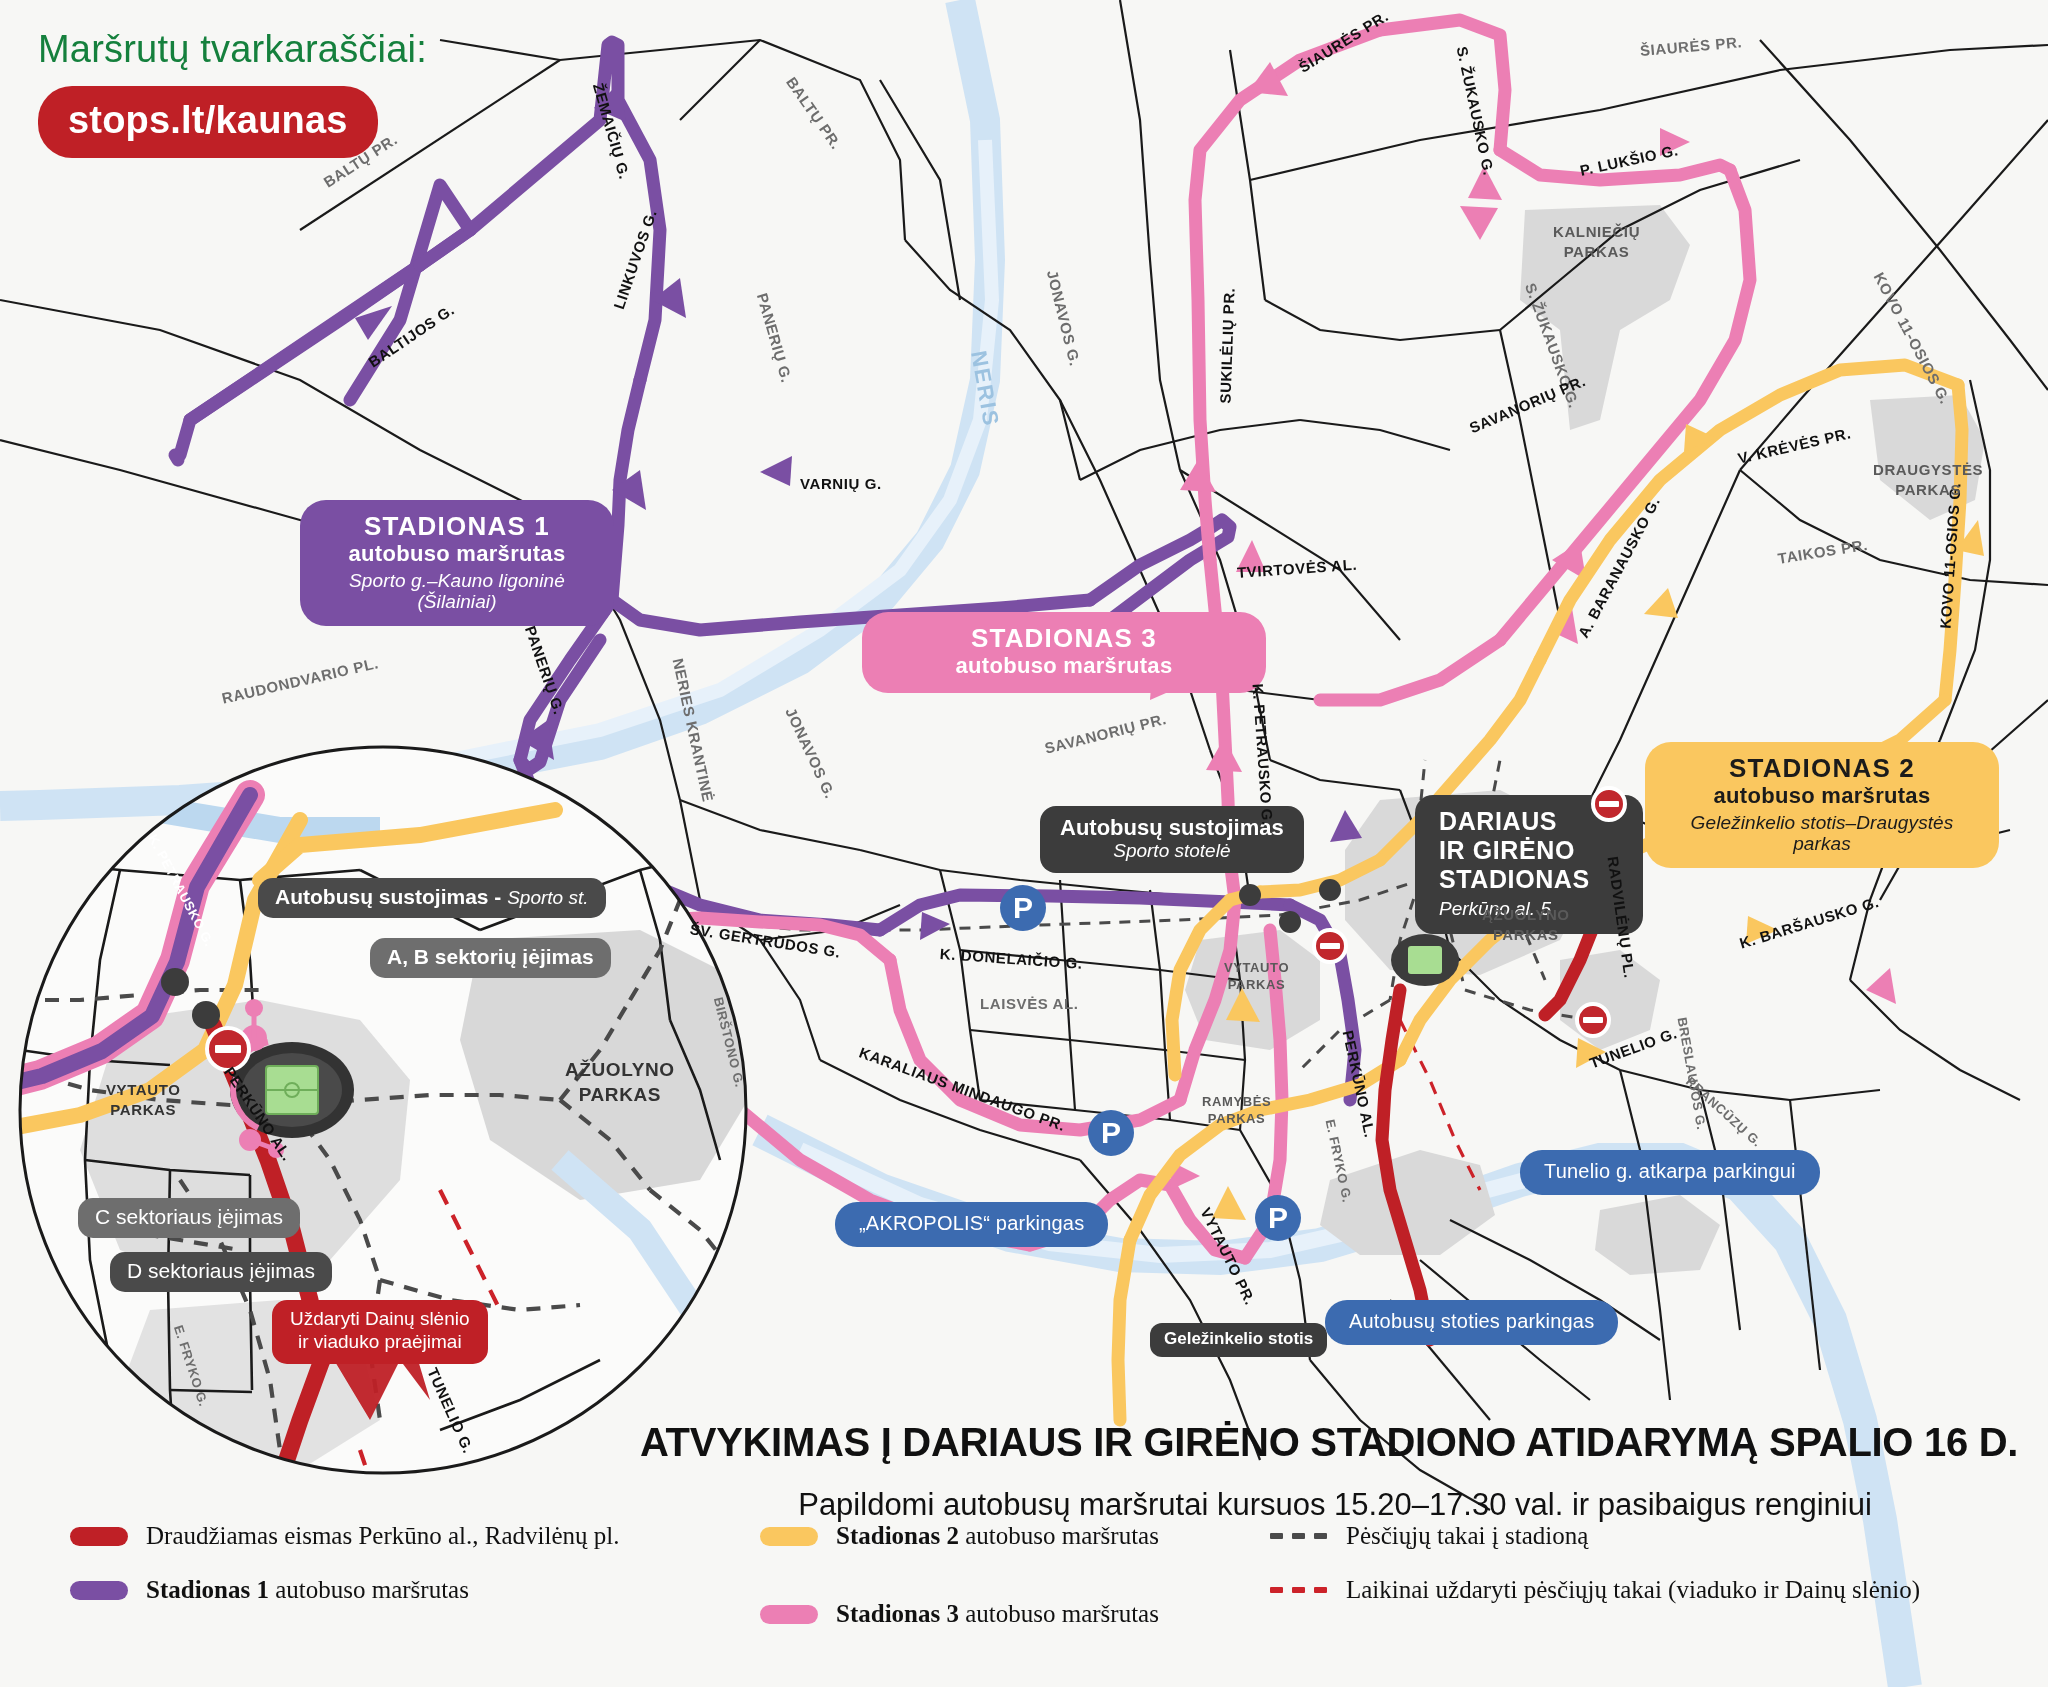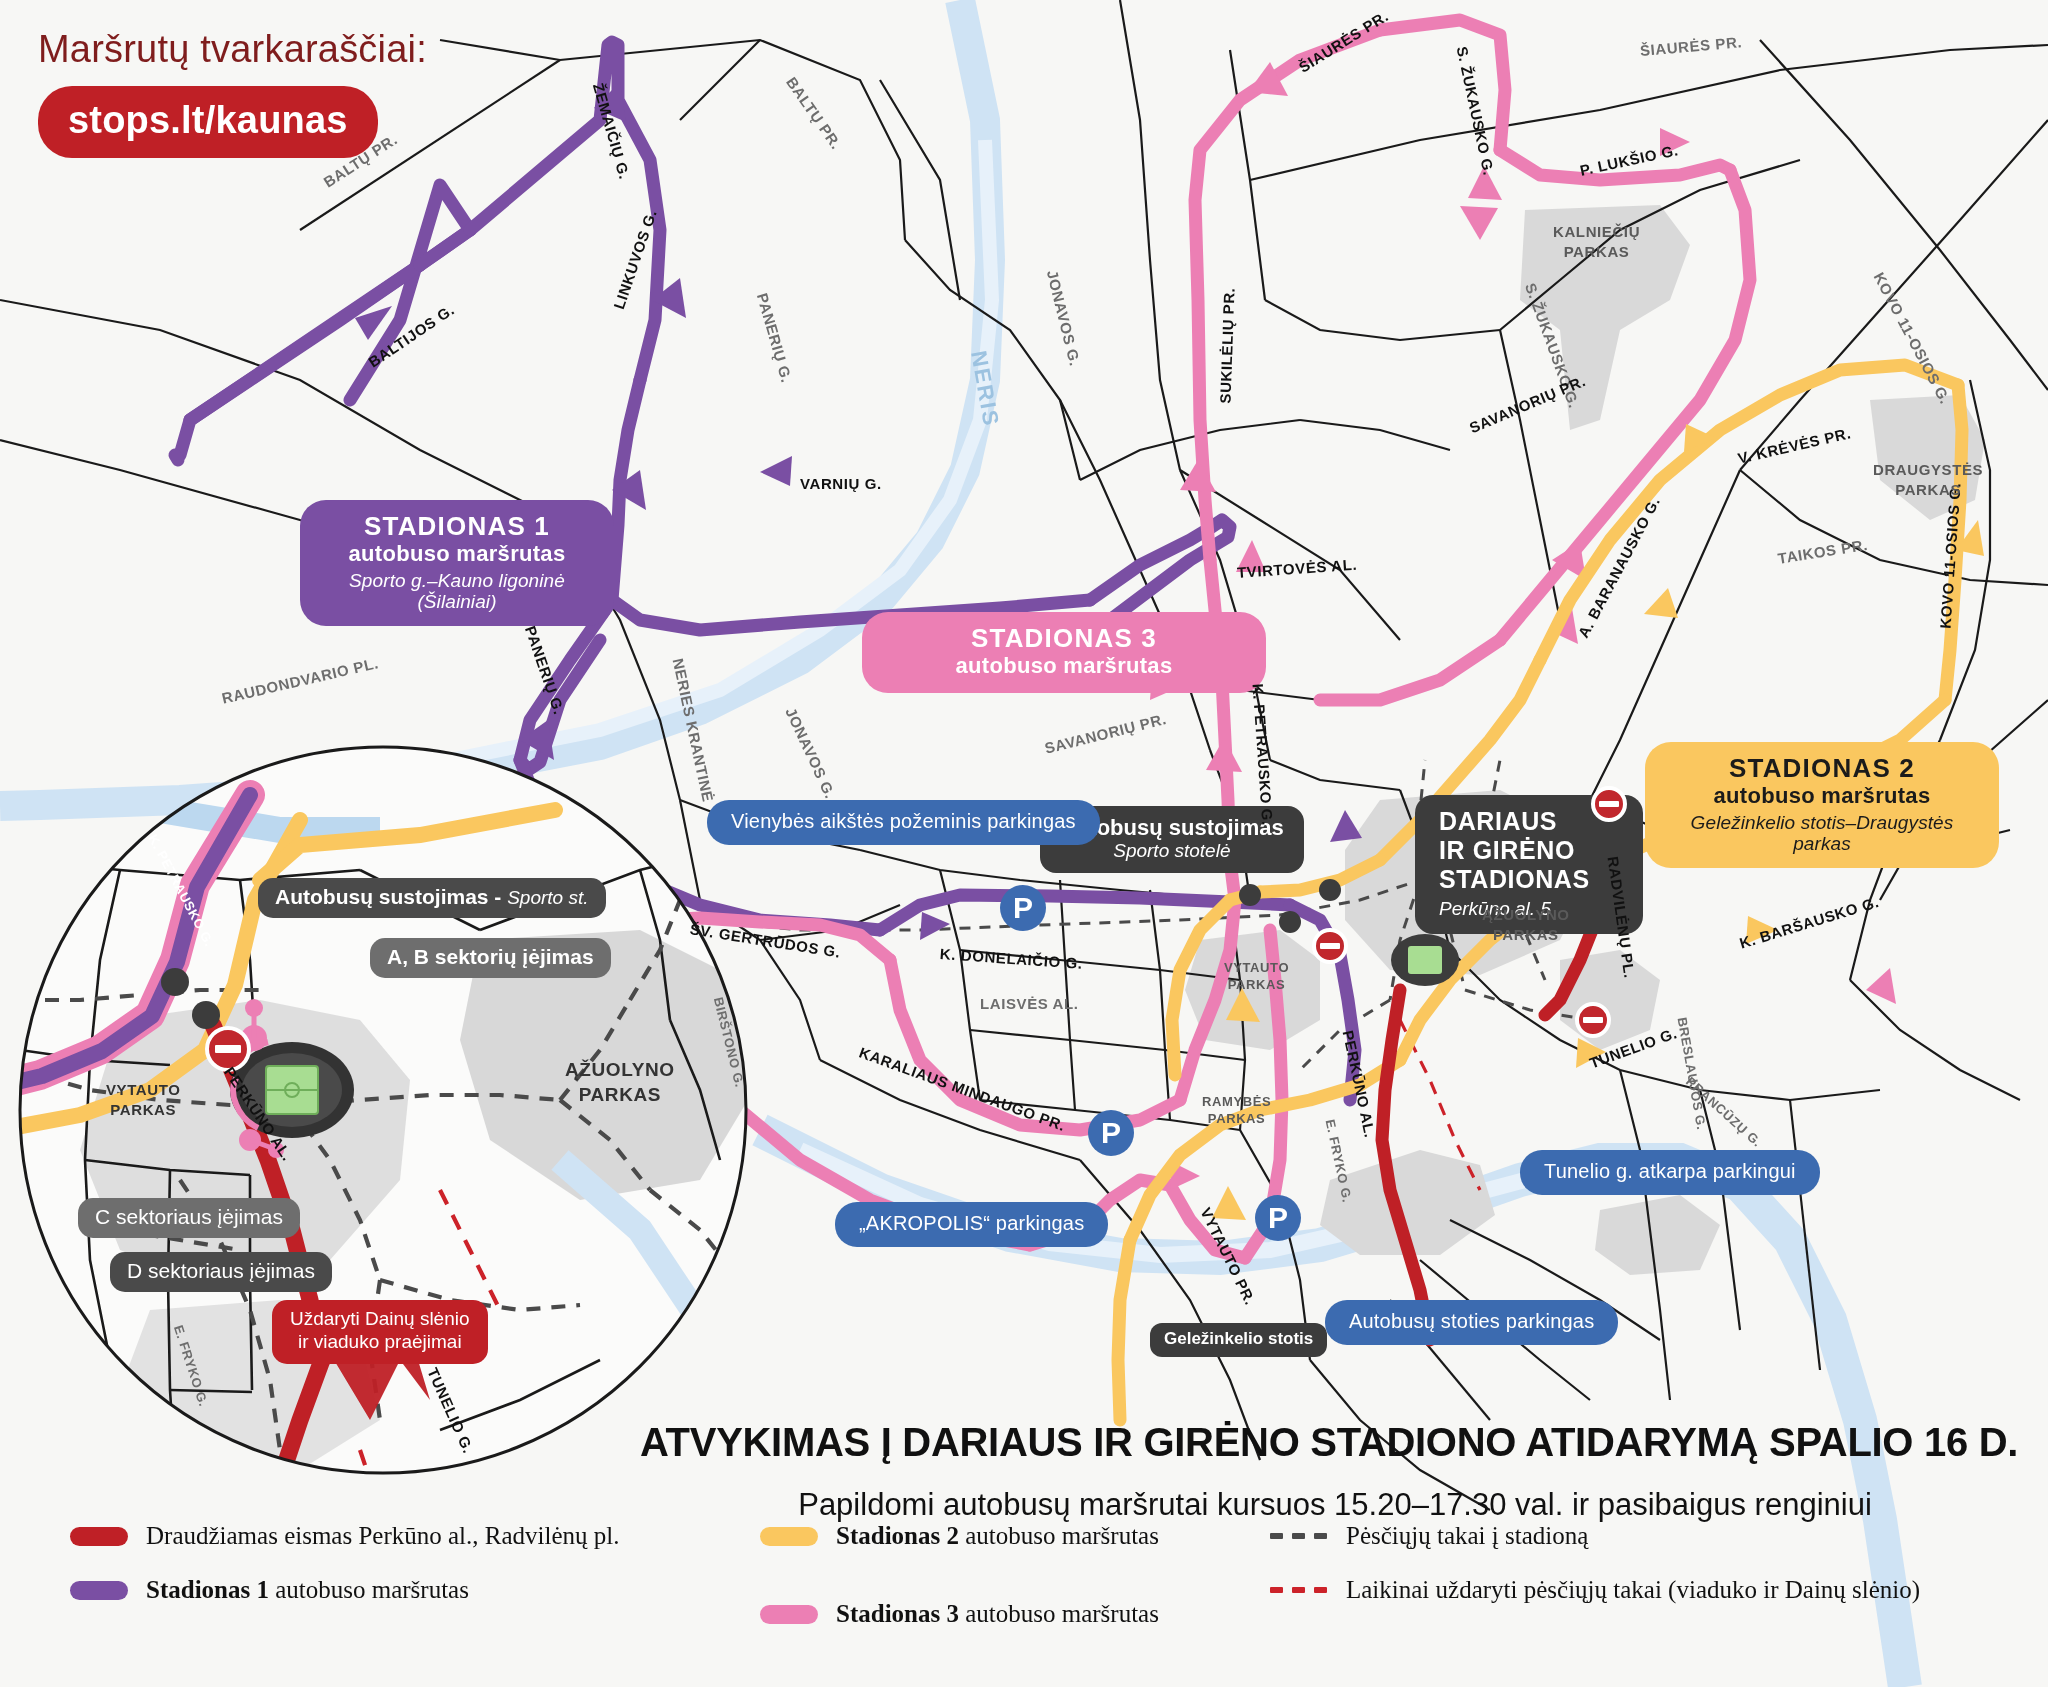--- a/index.html
+++ b/index.html
@@ -8,21 +8,21 @@
     background:#f7f7f5;
     font-family:"Liberation Sans", sans-serif;
     position:relative;
   }
   #root{position:absolute;inset:0;}
   svg.map{position:absolute;left:0;top:0;width:2048px;height:1687px;}
 
   
   .hdr-title{
     position:absolute;left:38px;top:28px;
-    font-size:38px;font-weight:400;color:#7f1d1d;letter-spacing:.2px;
+    font-size:38px;font-weight:400;color:#15803d;letter-spacing:.2px;
   }
   .hdr-pill{
     position:absolute;left:38px;top:86px;
     background:#bf2026;color:#fff;border-radius:34px;
     padding:13px 30px 16px 30px;font-size:38px;font-weight:600;
     letter-spacing:.2px;
     text-align:center;
   }
 
   
@@ -427,21 +427,20 @@
 
 <div class="darkbox" style="left:1040px;top:806px;">
   <div class="db-t">Autobusų sustojimas</div>
   <div class="db-s">Sporto stotelė</div>
 </div>
 
 <div class="darkbox small" style="left:1150px;top:1323px;">
   <div class="db-t">Geležinkelio stotis</div>
 </div>
 
-<div class="bluebox" style="left:707px;top:800px;">Vienybės aikštės požeminis parkingas</div>
 <div class="bluebox" style="left:835px;top:1202px;">„AKROPOLIS“ parkingas</div>
 <div class="bluebox" style="left:1325px;top:1300px;">Autobusų stoties  parkingas</div>
 <div class="bluebox" style="left:1520px;top:1150px;">Tunelio g. atkarpa parkingui</div>
 
 <div class="pmark" style="left:1000px;top:885px;">P</div>
 <div class="pmark" style="left:1088px;top:1110px;">P</div>
 <div class="pmark" style="left:1255px;top:1195px;">P</div>
 
 <div class="nostop" style="left:1591px;top:786px;">
       <i></i>

